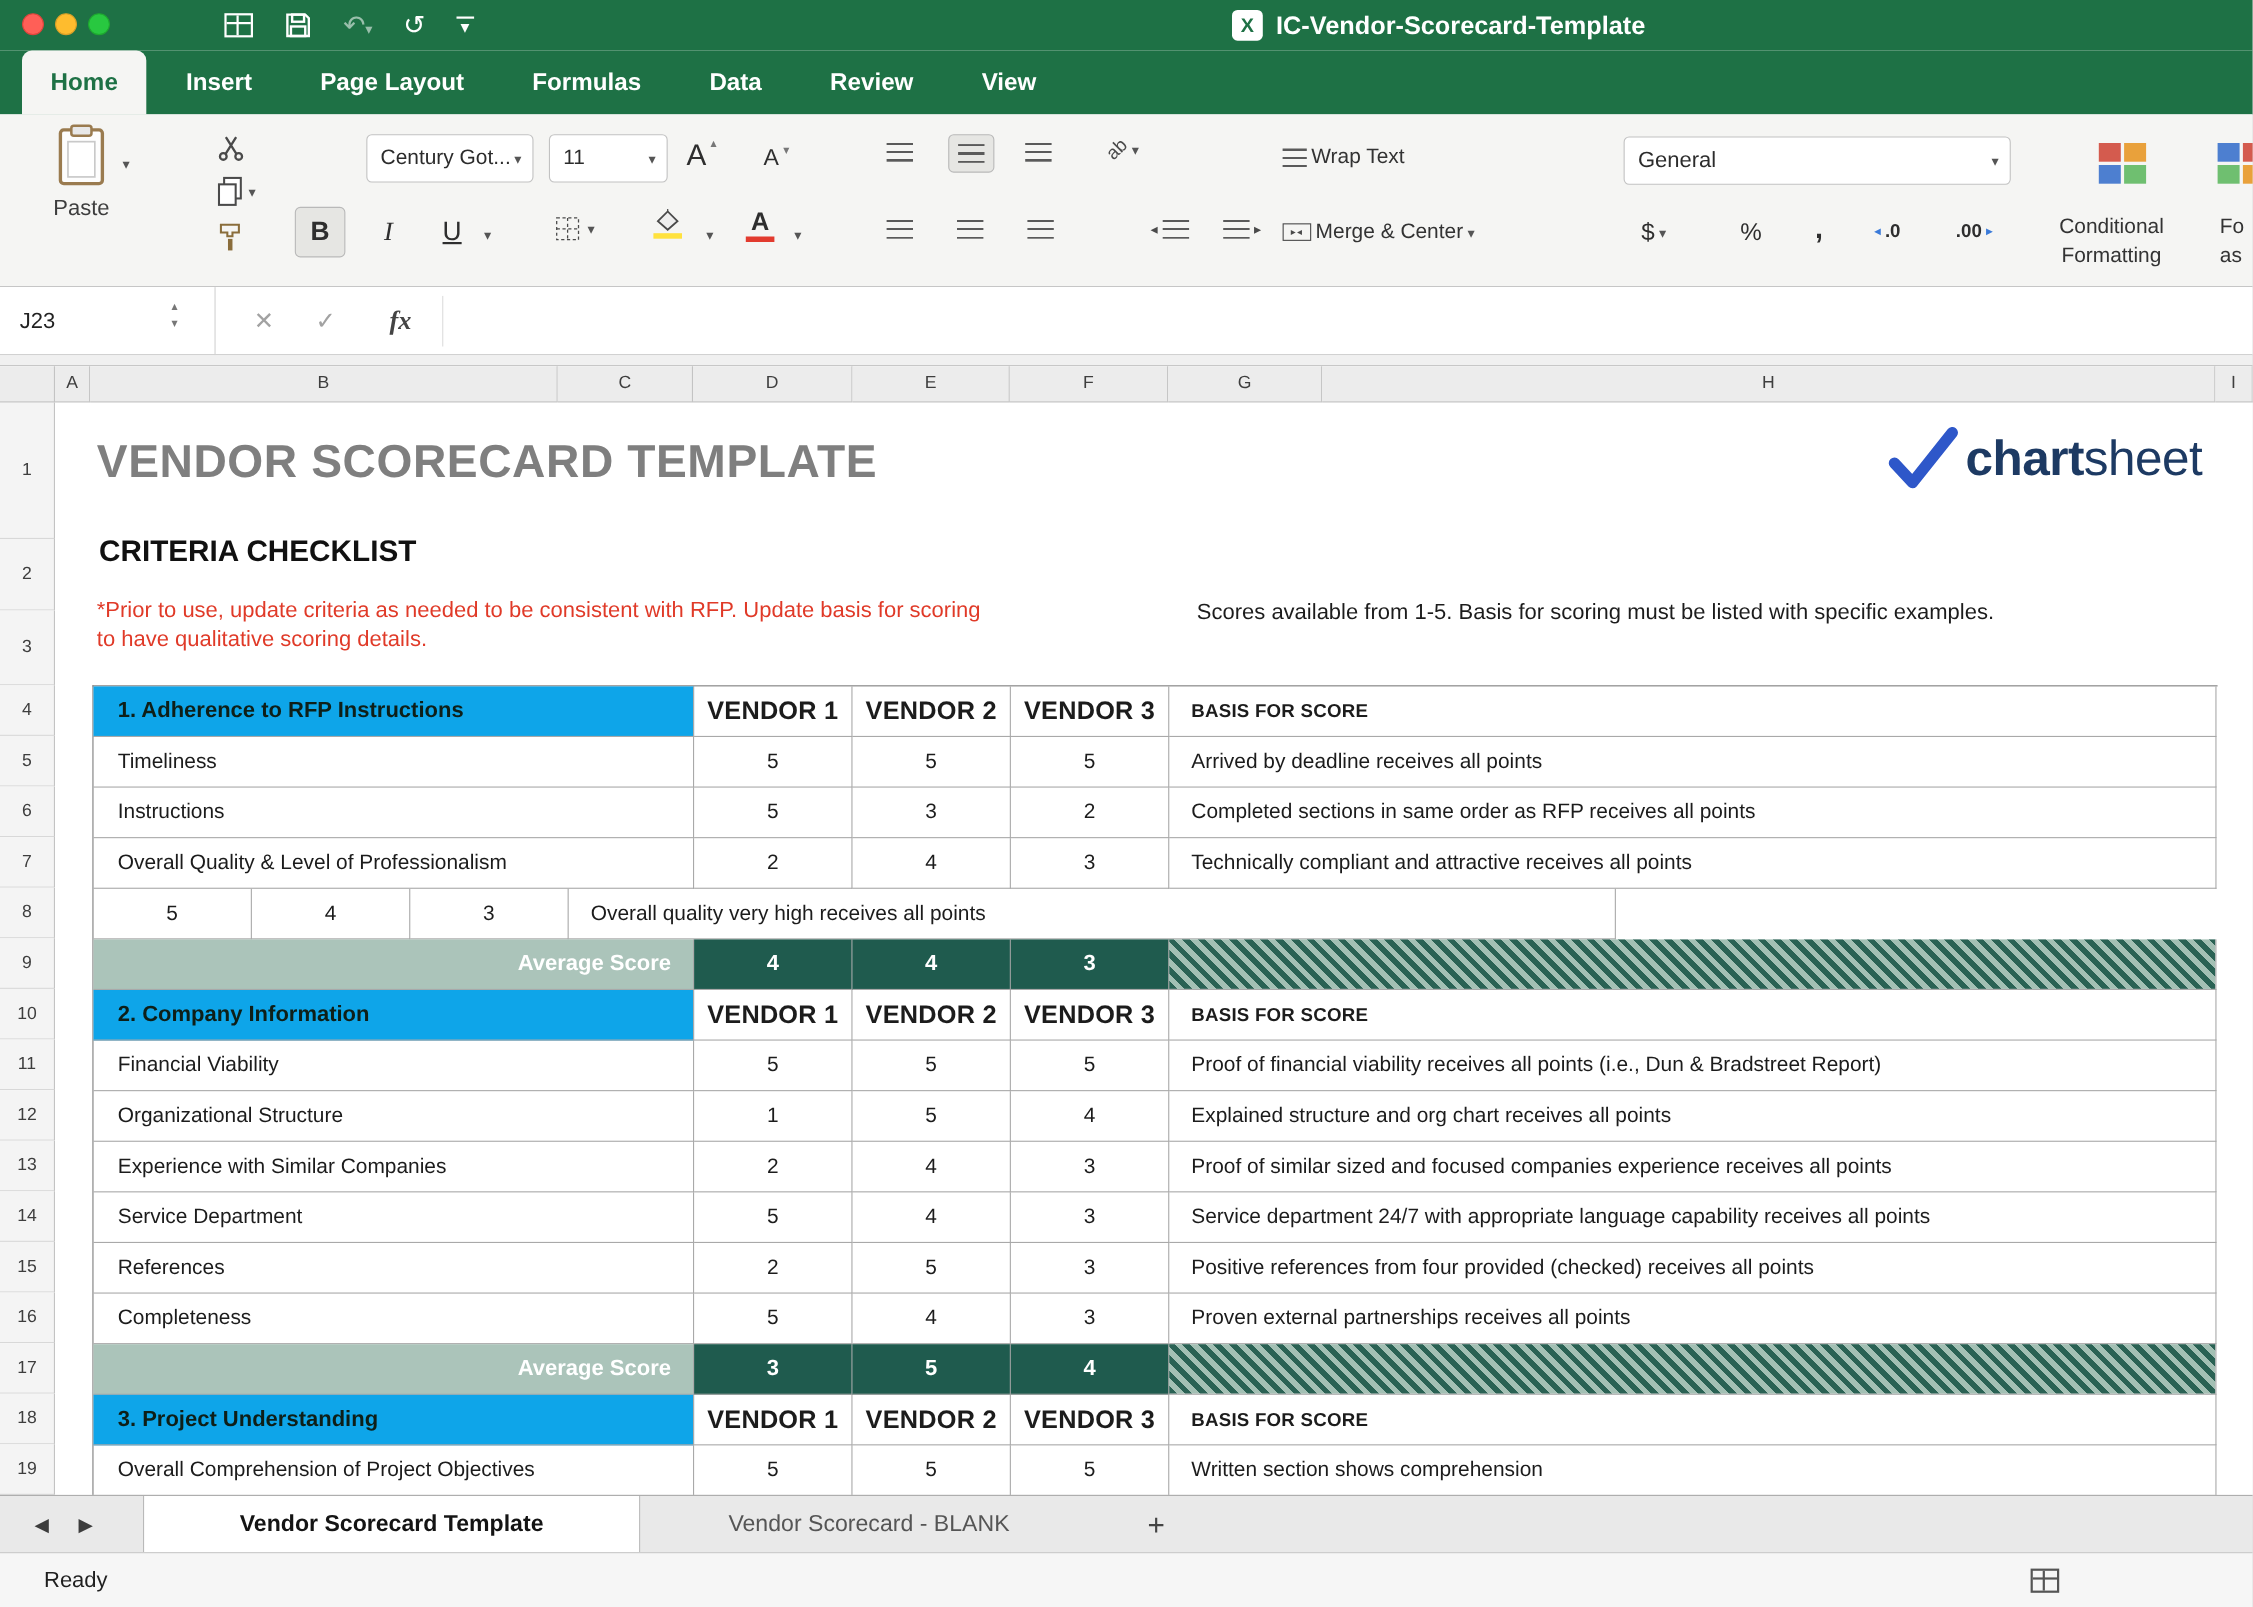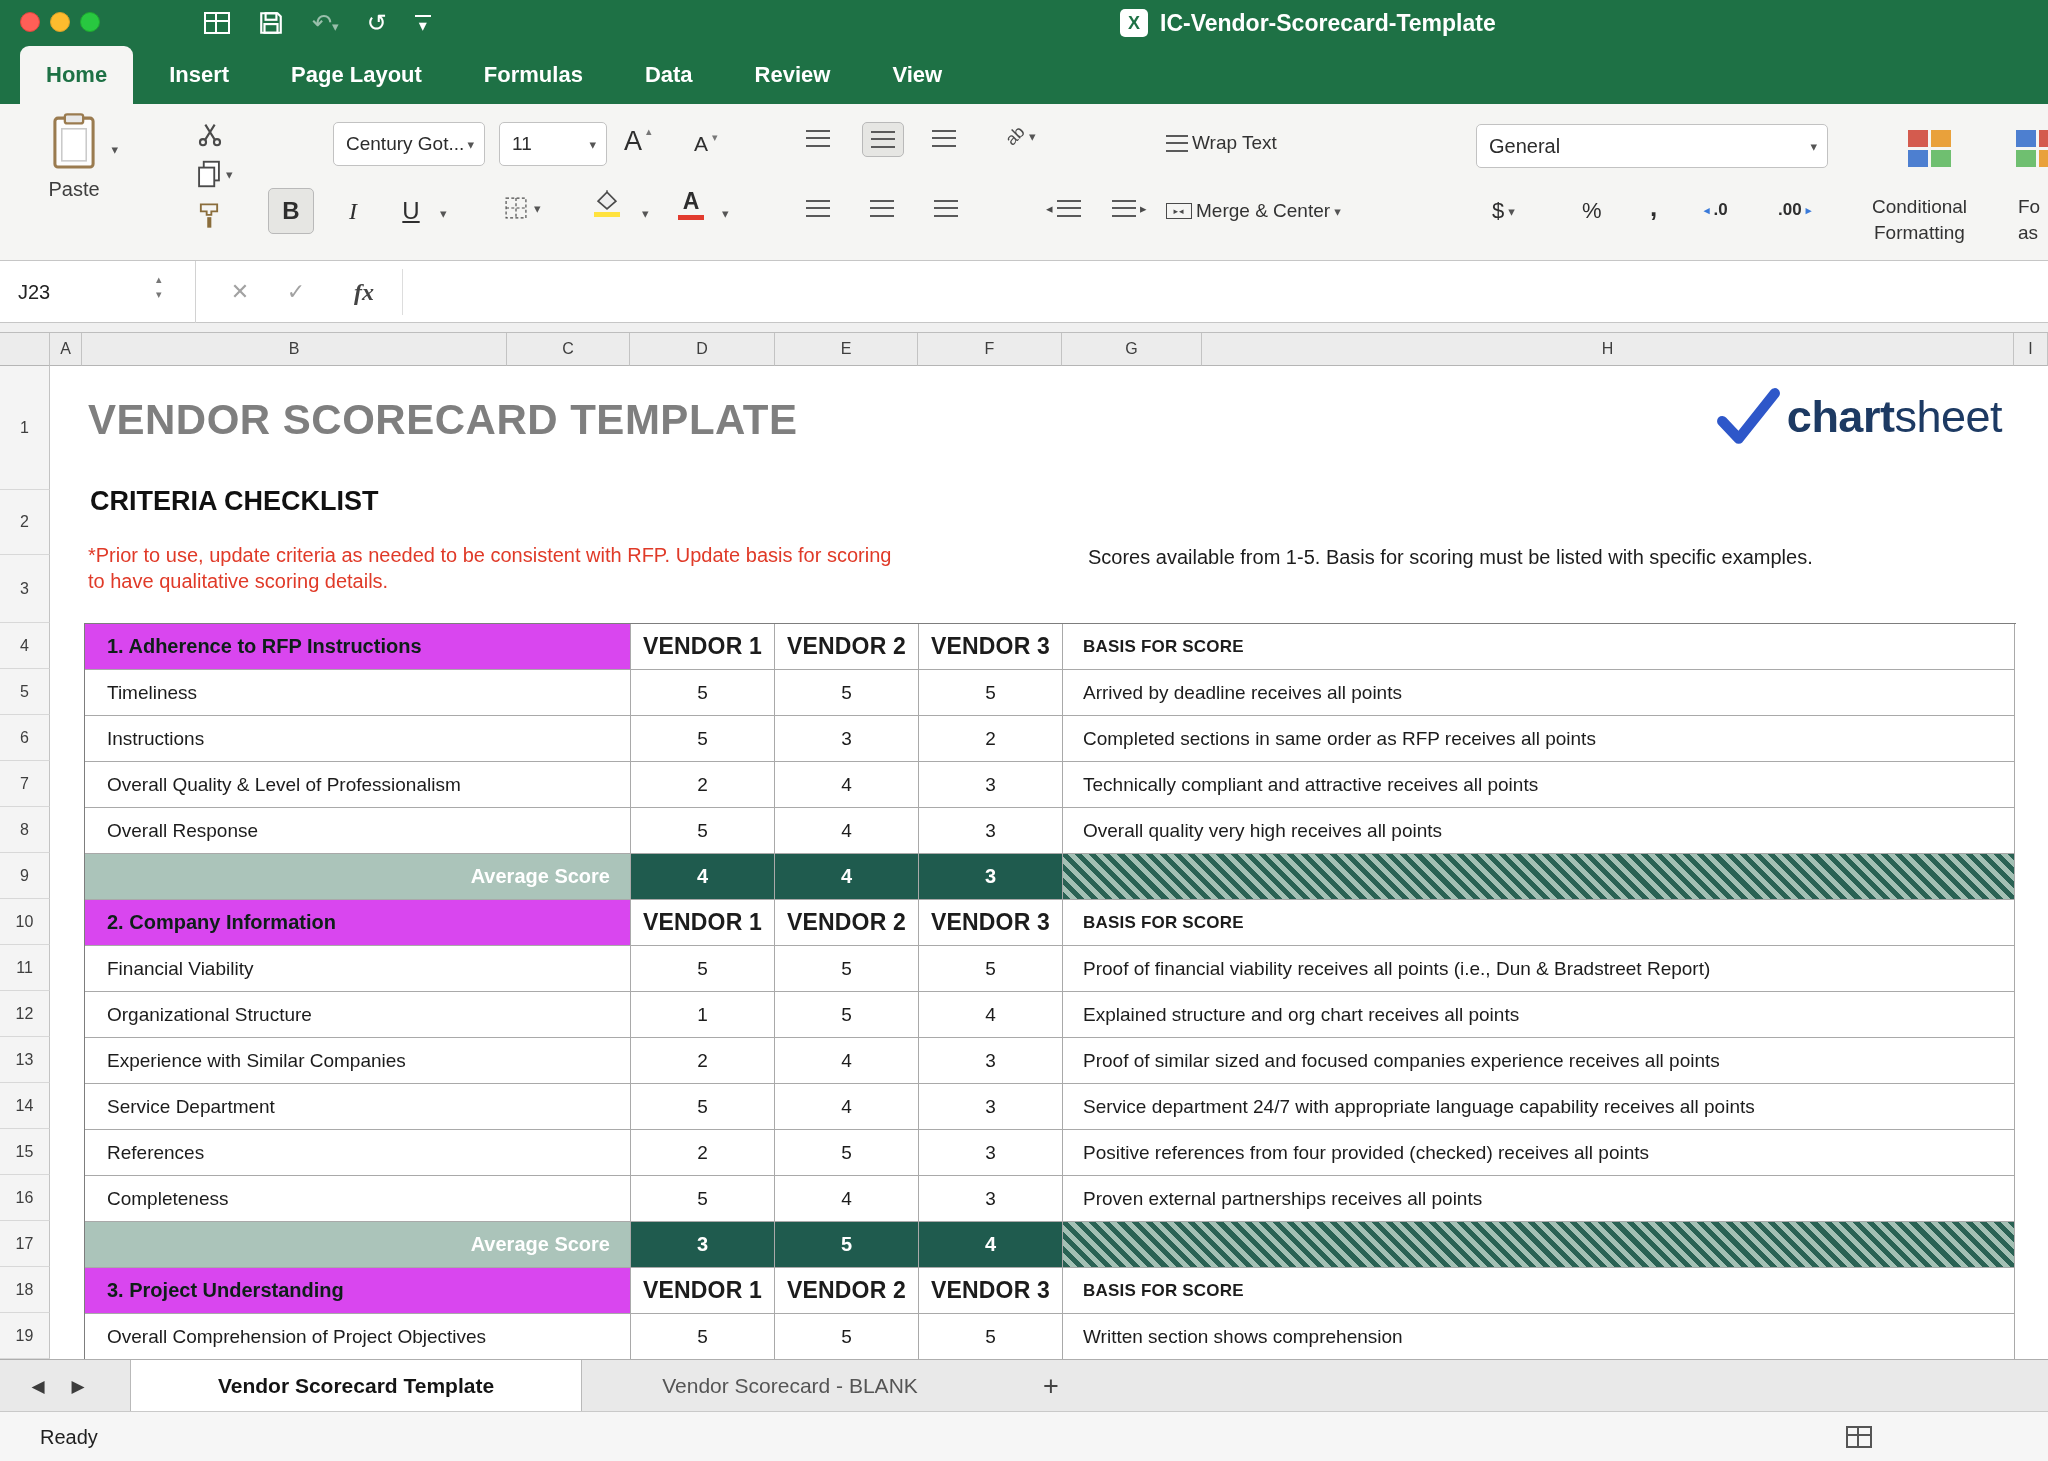--- a/index.html
+++ b/index.html
@@ -80,21 +80,21 @@
   .note-red{position:absolute;left:38px;top:176px;font-size:20px;line-height:26px;color:#e03a28;white-space:pre-line;}
   .note-black{position:absolute;left:1038px;top:180px;font-size:20px;color:#1c1c1c;}
 
   .score-table{position:absolute;left:34px;top:257px;width:1932px;border-left:1px solid #7d7d7d;border-top:1px solid #7d7d7d;background:#fff;}
   .t-row{display:flex;height:46px;}
   .t-cell{border-right:1px solid #a9a9a9;border-bottom:1px solid #a9a9a9;display:flex;align-items:center;
           font-size:19px;color:#1c1c1c;overflow:hidden;white-space:nowrap;}
   .c-criteria{width:546px;padding-left:22px;}
   .c-score{width:144px;justify-content:center;}
   .c-basis{width:952px;padding-left:20px;}
-  .sec-head{background:#d946ef;font-weight:bold;font-size:20px;color:#0e1f18;}
+  .sec-head{background:#0ea5e9;font-weight:bold;font-size:20px;color:#0e1f18;}
   .vend-head{font-weight:bold;font-size:23px;letter-spacing:.2px;}
   .basis-head{font-weight:bold;font-size:17px;letter-spacing:.2px;}
   .avg-label{background:#abc4ba;color:#fff;font-weight:bold;justify-content:flex-end;padding-right:20px;padding-left:0;font-size:20px;}
   .avg-score{background:#1f5b4e;color:#fff;font-weight:bold;font-size:20px;}
   .avg-basis{background:repeating-linear-gradient(45deg,#2a6254 0 5px,#a3c0b4 5px 10px);}
 
   
   .sheettabs{position:absolute;top:1359px;left:0;right:0;height:52px;background:#e9e9e9;border-top:1px solid #aeaeae;}
   .stab-nav{position:absolute;top:0;height:52px;width:40px;display:flex;align-items:center;justify-content:center;font-size:17px;color:#3c3c3c;}
   .tab-active{position:absolute;left:130px;top:0;width:452px;height:52px;background:#fff;border-left:1px solid #b9b9b9;border-right:1px solid #b9b9b9;
@@ -400,21 +400,20 @@
             <div class="t-cell c-basis">Completed sections in same order as RFP receives all points</div>
           </div>
           <div class="t-row">
             <div class="t-cell c-criteria">Overall Quality &amp; Level of Professionalism</div>
             <div class="t-cell c-score">2</div>
             <div class="t-cell c-score">4</div>
             <div class="t-cell c-score">3</div>
             <div class="t-cell c-basis">Technically compliant and attractive receives all points</div>
           </div>
           <div class="t-row">
-            <div class="t-cell c-criteria">Overall Response</div>
             <div class="t-cell c-score">5</div>
             <div class="t-cell c-score">4</div>
             <div class="t-cell c-score">3</div>
             <div class="t-cell c-basis">Overall quality very high receives all points</div>
           </div>
           <div class="t-row">
             <div class="t-cell c-criteria avg-label">Average Score</div>
             <div class="t-cell c-score avg-score">4</div>
             <div class="t-cell c-score avg-score">4</div>
             <div class="t-cell c-score avg-score">3</div>

